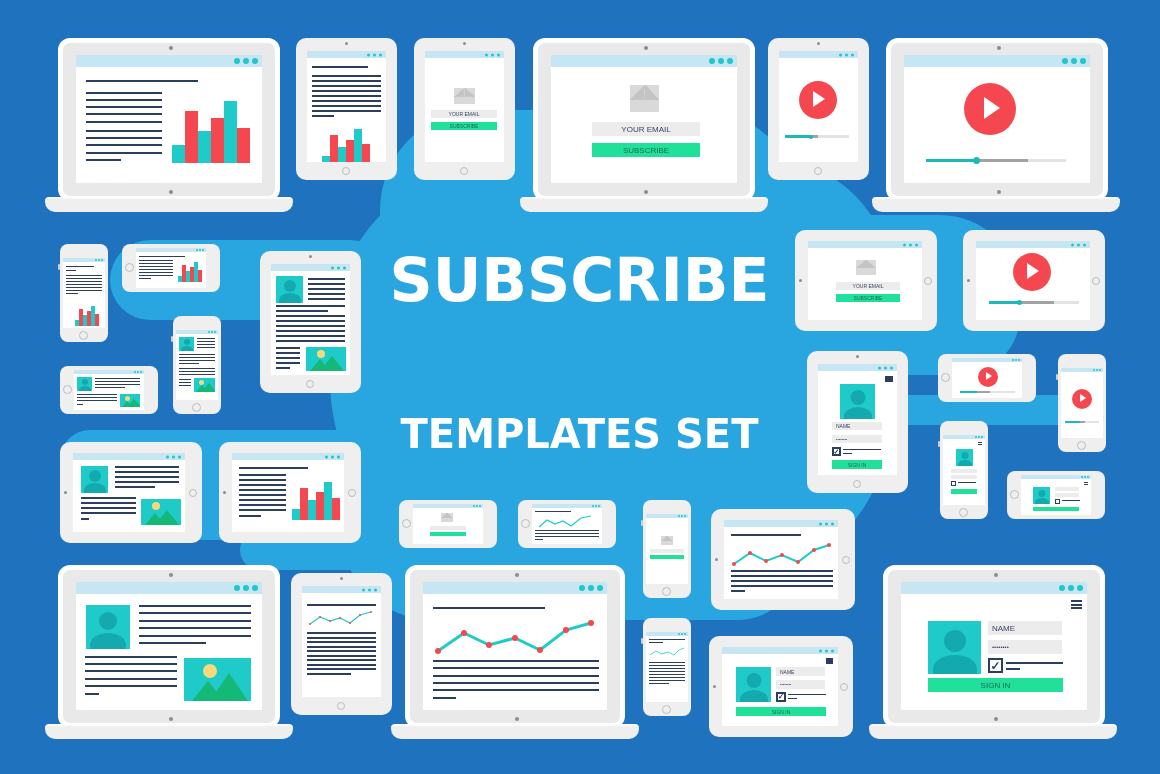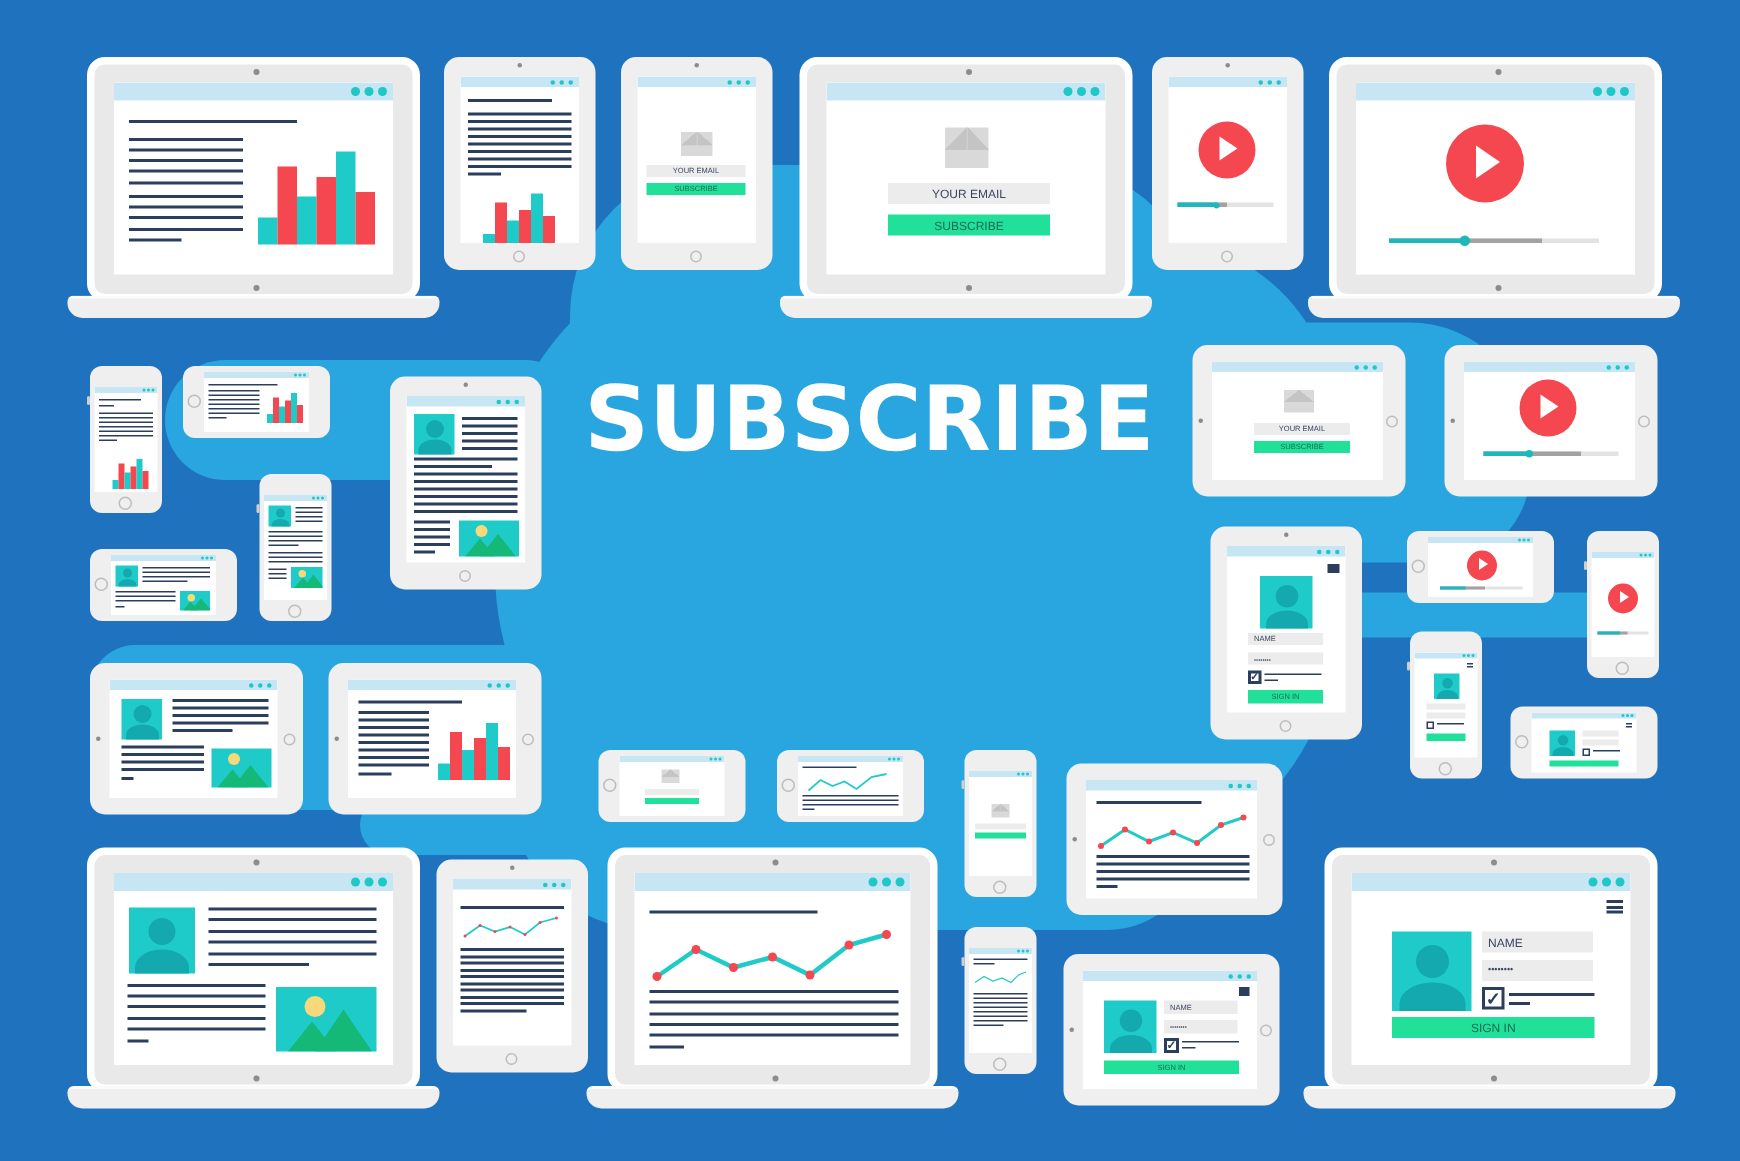--- a/index.html
+++ b/index.html
@@ -437,20 +437,21 @@
         <div class="bar-c teal" style="left:16px;width:8px;height:20px;"></div>
         <div class="bar-c red" style="left:24px;width:8px;height:28px;"></div>
         <div class="bar-c teal" style="left:32px;width:8px;height:38px;"></div>
         <div class="bar-c red" style="left:40px;width:8px;height:22px;"></div>
       </div>
     </div>
     <div class="home" style="left:129px;top:47px;width:8px;height:8px;"></div>
   </div>
 
   <div class="title t1">SUBSCRIBE</div>
+  <div class="title t3">TEMPLATES SET</div>
 
   <div class="dev" style="left:795px;top:230px;width:142px;height:101px;">
     <div class="cam" style="left:4px;top:49px;width:3px;height:3px;"></div>
     <div class="screen" style="left:13px;top:11px;width:114px;height:79px;">
       <div class="bar" style="height:7px;">
           <div class="dots">
             <i style="width:3px;height:3px"></i>
             <i style="width:3px;height:3px"></i>
             <i style="width:3px;height:3px"></i>
           </div>

